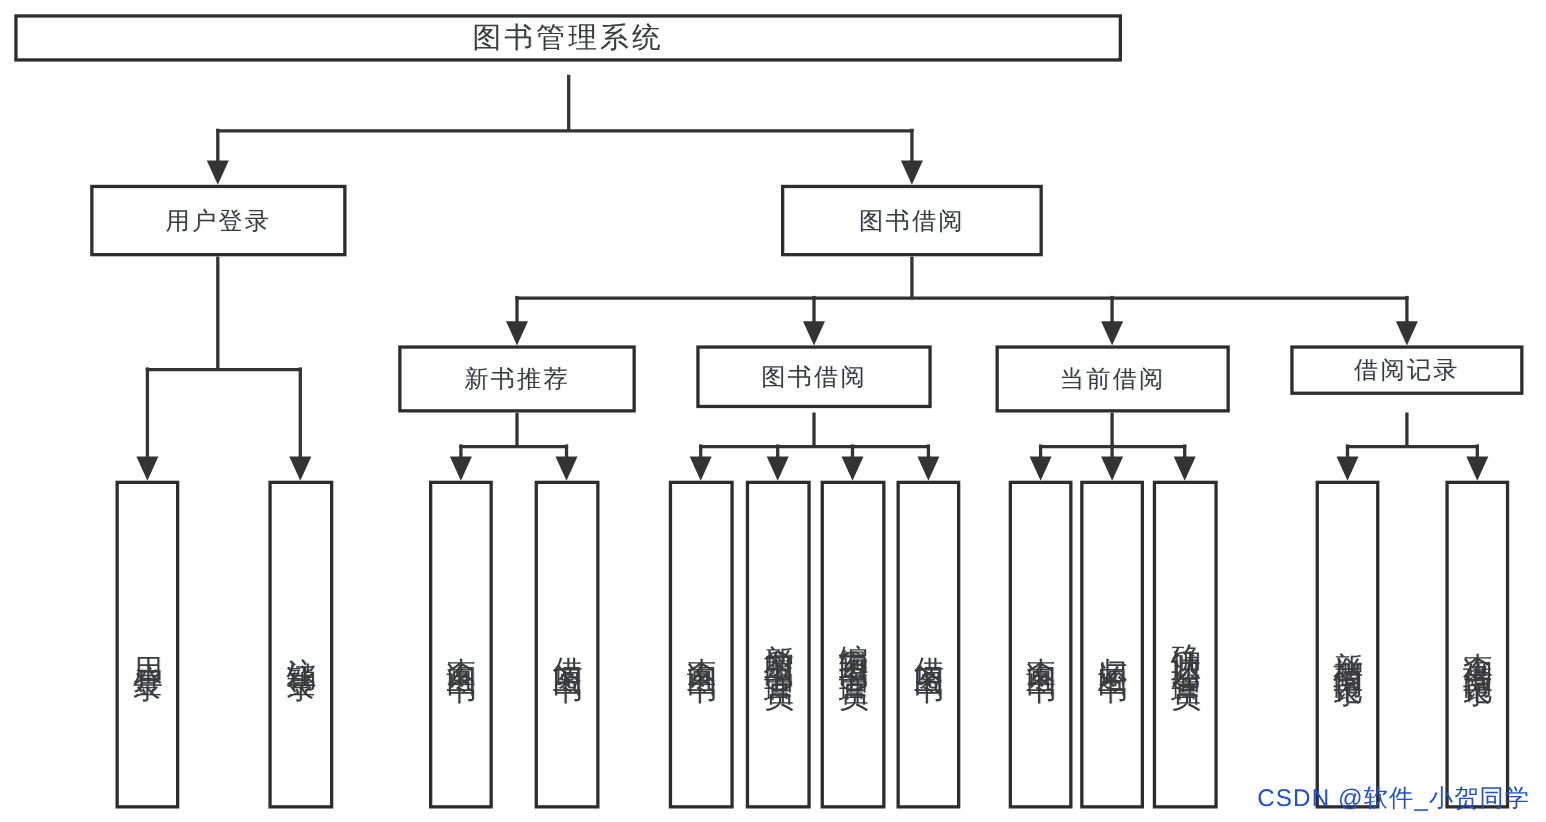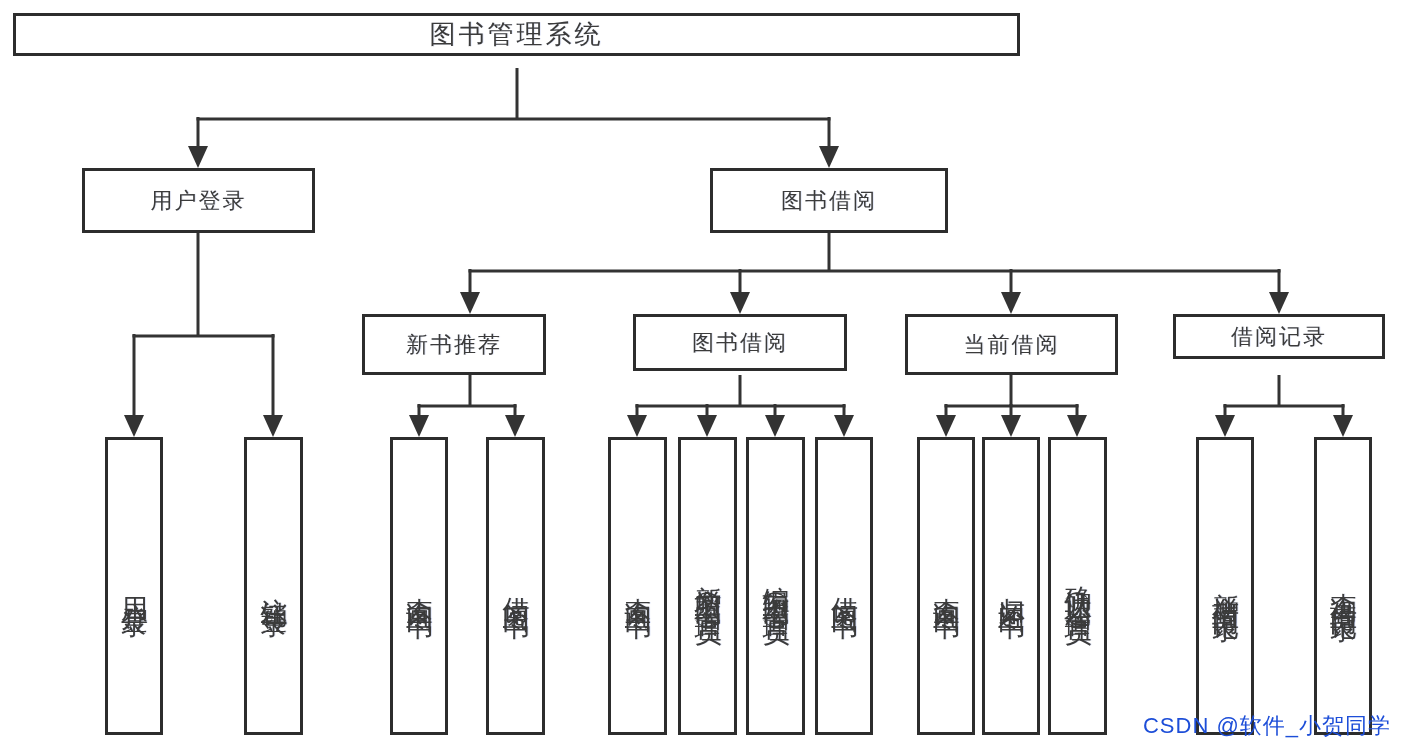--- a/index.html
+++ b/index.html
@@ -126,21 +126,21 @@
     <span class="h-label title-label">图书管理系统</span>
   </div>
 
   <div class="box" style="left:82px;top:168px;width:233px;height:65px;">
     <span class="h-label">用户登录</span>
   </div>
   <div class="box" style="left:710px;top:168px;width:238px;height:65px;">
     <span class="h-label">图书借阅</span>
   </div>
 
-  <div class="box" style="left:362px;top:314px;width:184px;height:61px;">
+  <div class="box" style="left:362px;top:314px;width:216px;height:61px;">
     <span class="h-label">新书推荐</span>
   </div>
   <div class="box" style="left:633px;top:314px;width:214px;height:57px;">
     <span class="h-label">图书借阅</span>
   </div>
   <div class="box" style="left:905px;top:314px;width:213px;height:61px;">
     <span class="h-label">当前借阅</span>
   </div>
   <div class="box" style="left:1173px;top:314px;width:212px;height:45px;">
     <span class="h-label">借阅记录</span>

